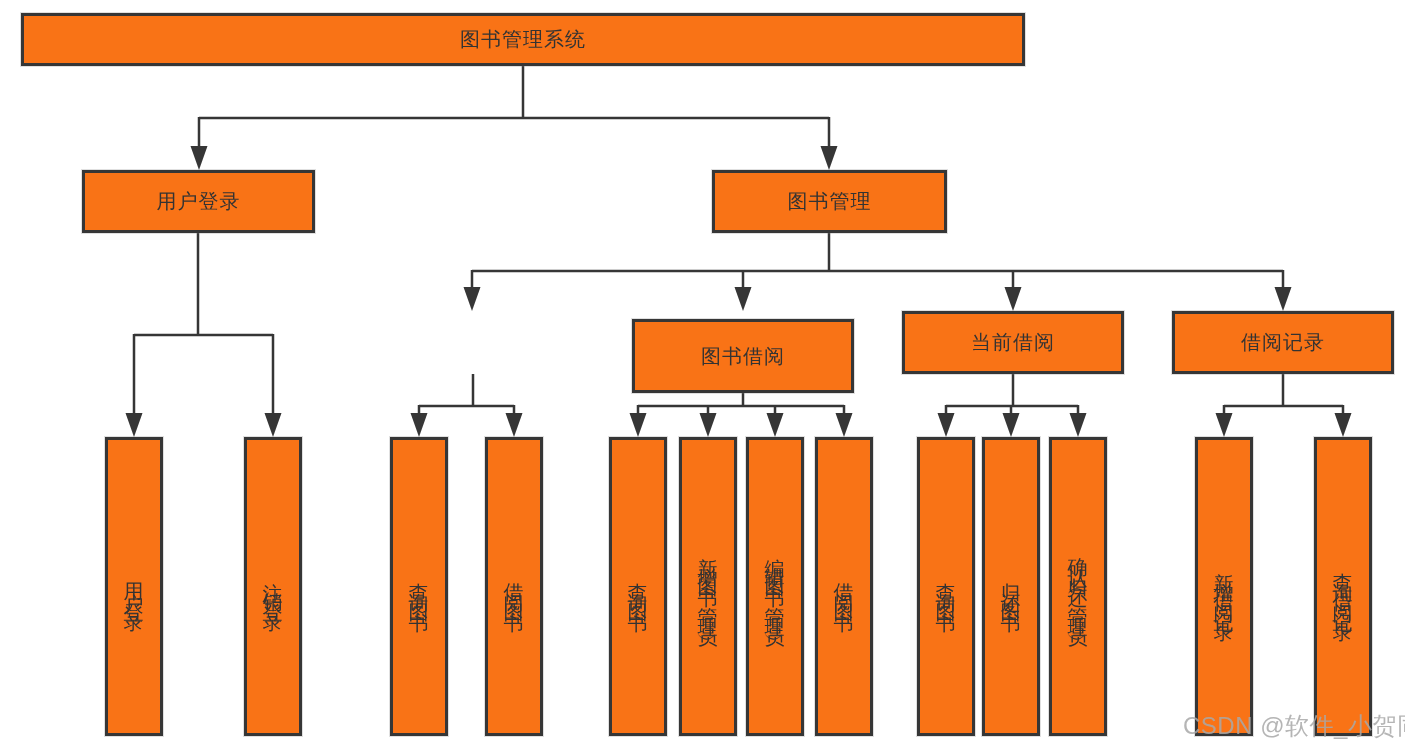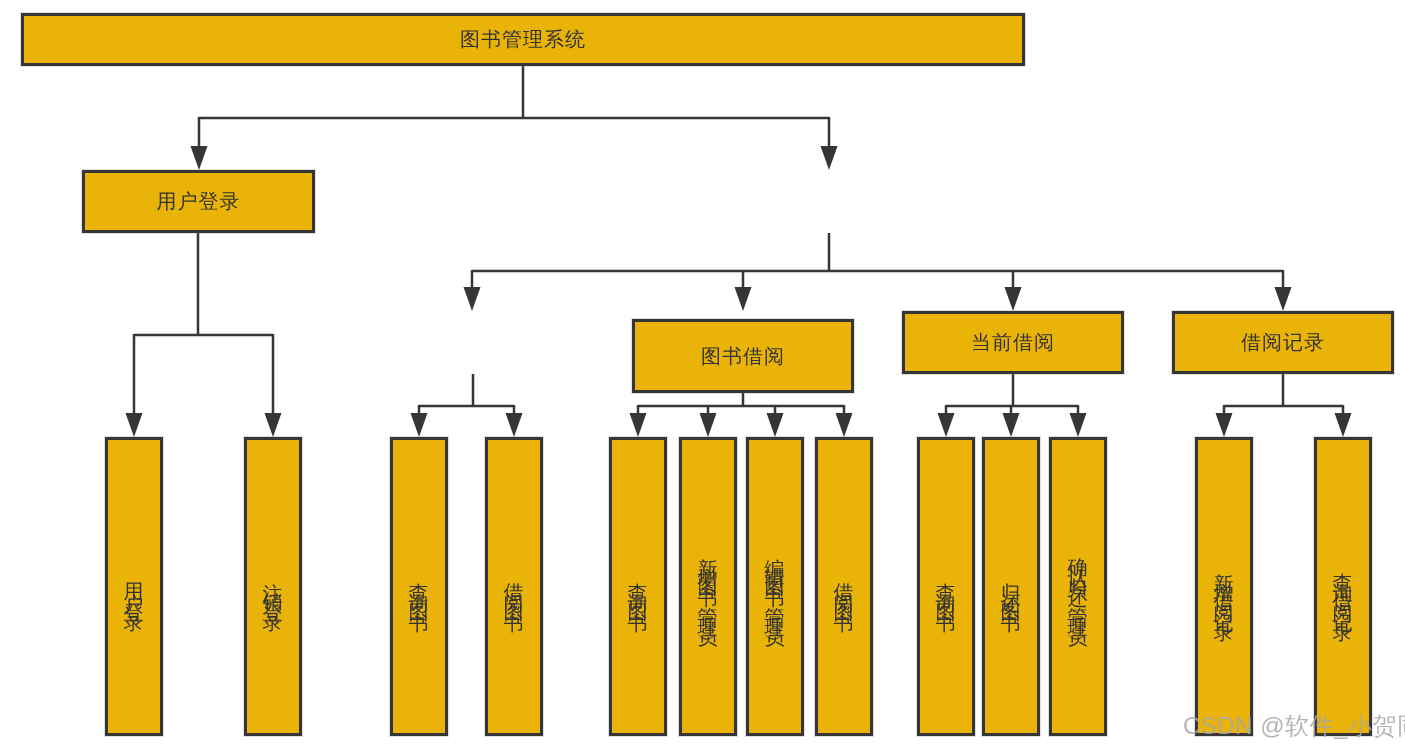--- a/index.html
+++ b/index.html
@@ -6,21 +6,21 @@
   body{
     position:relative;
     width:1405px;height:747px;
     overflow:hidden;
     font-family:"Liberation Sans","DejaVu Sans",sans-serif;
   }
   .stage{position:absolute;left:0;top:0;width:1405px;height:747px;}
   svg.connectors{position:absolute;left:0;top:0;z-index:1;pointer-events:none;}
   .node{
     position:absolute;box-sizing:border-box;z-index:2;
-    background:#eab308;border:3px solid #363636;
+    background:#f97316;border:3px solid #363636;
     display:flex;align-items:center;justify-content:center;
     box-shadow:0 0 0 1px rgba(130,130,130,.25);
   }
   .label{color:#333333;font-size:20px;white-space:nowrap;letter-spacing:1px;}
   .v .label{
     writing-mode:vertical-rl;
     text-orientation:mixed;
     letter-spacing:10px;
     line-height:1;
   }
@@ -80,20 +80,23 @@
     </g>
   </svg>
 
   <div class="node h" style="left:21px;top:13px;width:1004px;height:53px">
     <span class="label">图书管理系统</span>
   </div>
 
   <div class="node h" style="left:82px;top:170px;width:233px;height:63px">
     <span class="label">用户登录</span>
   </div>
+  <div class="node h" style="left:712px;top:170px;width:235px;height:63px">
+    <span class="label">图书管理</span>
+  </div>
 
   <div class="node h" style="left:632px;top:319px;width:222px;height:74px">
     <span class="label">图书借阅</span>
   </div>
   <div class="node h" style="left:902px;top:311px;width:222px;height:63px">
     <span class="label">当前借阅</span>
   </div>
   <div class="node h" style="left:1172px;top:311px;width:222px;height:63px">
     <span class="label">借阅记录</span>
   </div>

